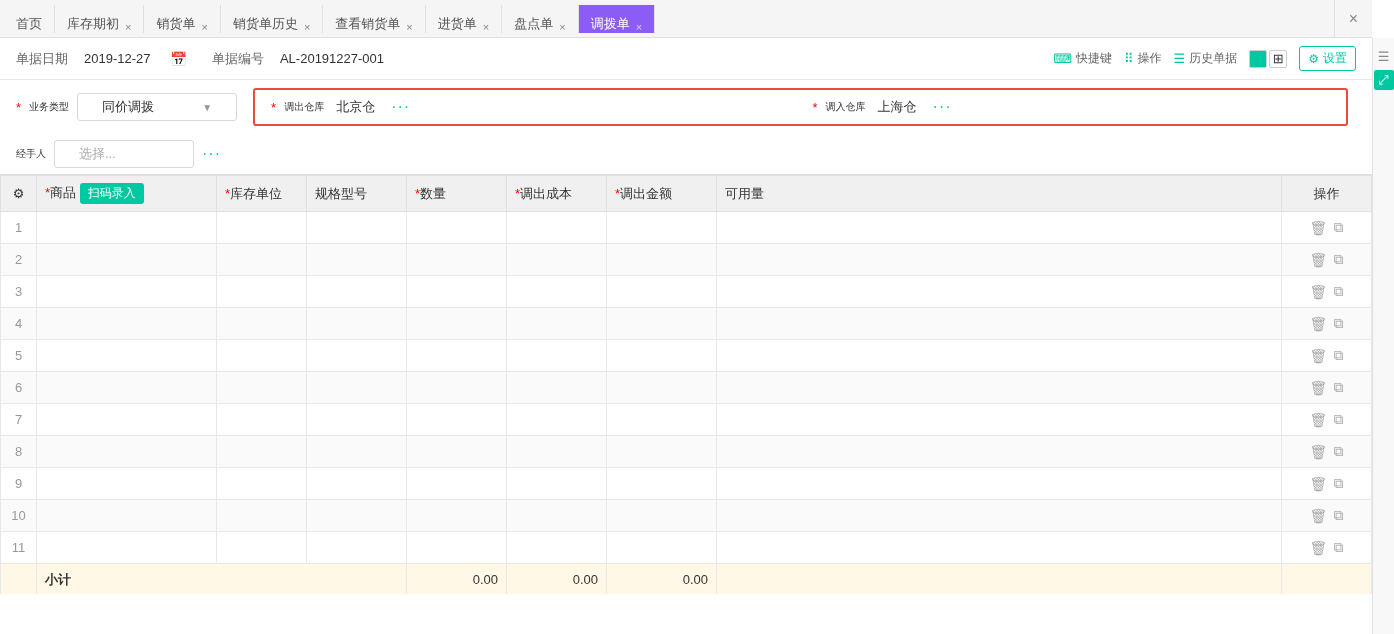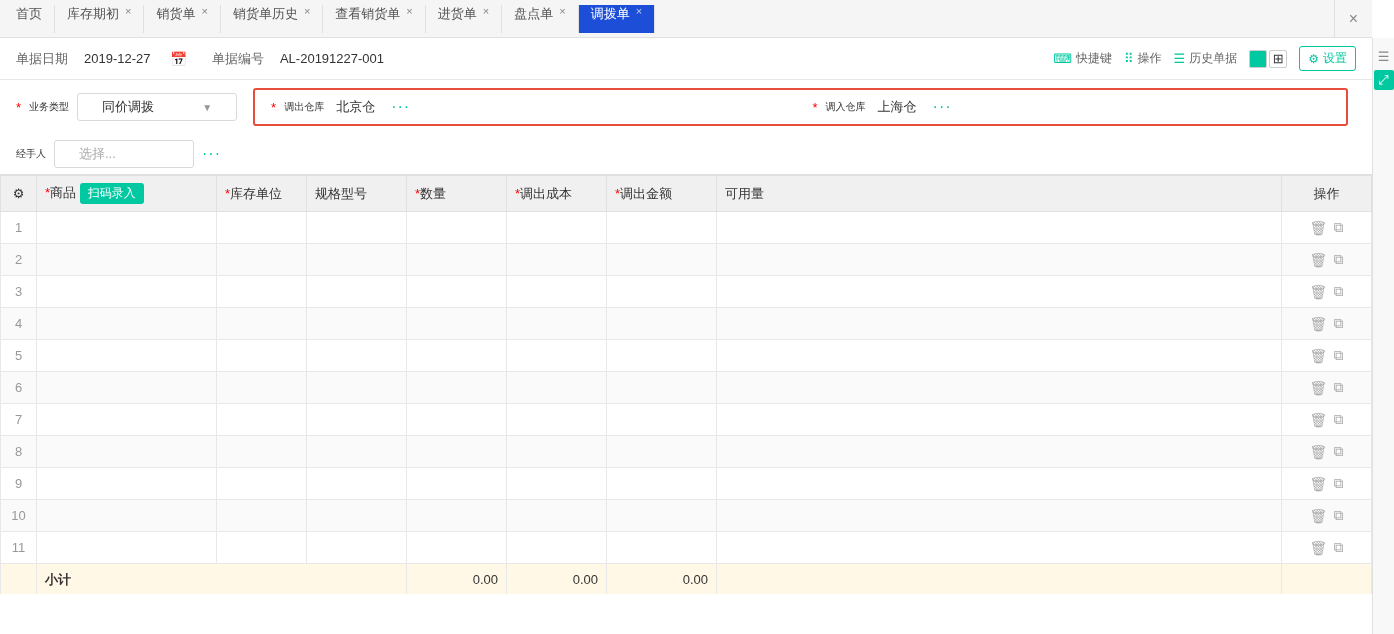--- a/index.html
+++ b/index.html
@@ -7,32 +7,32 @@
 
     
     .tab-bar {
       display: flex; align-items: center;
       border-bottom: 1px solid #e0e0e0;
       background: #f5f5f5;
       height: 38px;
       padding: 0 0 0 4px;
     }
     .tab {
-      display: flex; align-items: flex-start;
+      display: flex; align-items: flex-end;
       padding: 0 12px;
       height: 28px;
       cursor: pointer;
       font-size: 13px;
       color: #555;
       border-right: 1px solid #e0e0e0;
       white-space: nowrap;
       position: relative;
     }
     .tab.active {
-      background: #1d4ed8;
+      background: #8b5cf6;
       color: #fff;
     }
     .tab .close-btn {
       margin-left: 6px;
       font-size: 11px;
       color: inherit;
       cursor: pointer;
       opacity: 0.7;
     }
     .tab.active .close-btn { color: #fff; }

